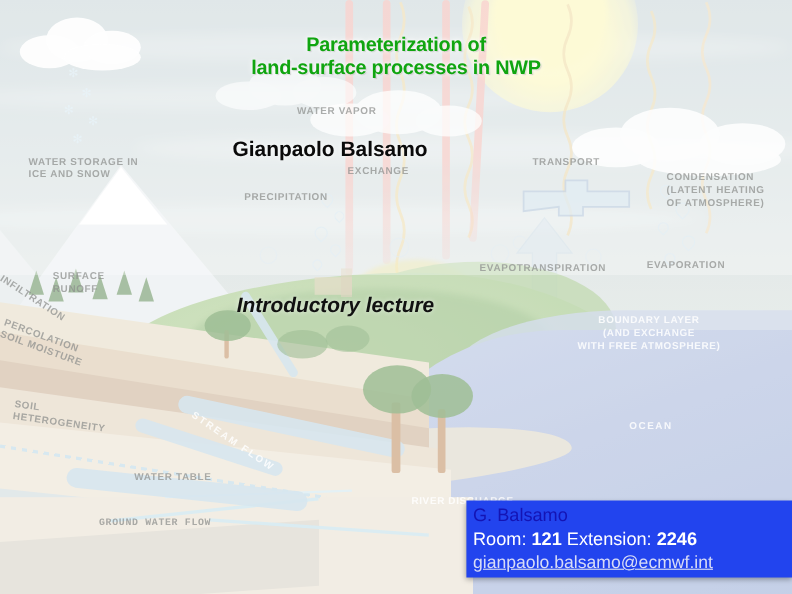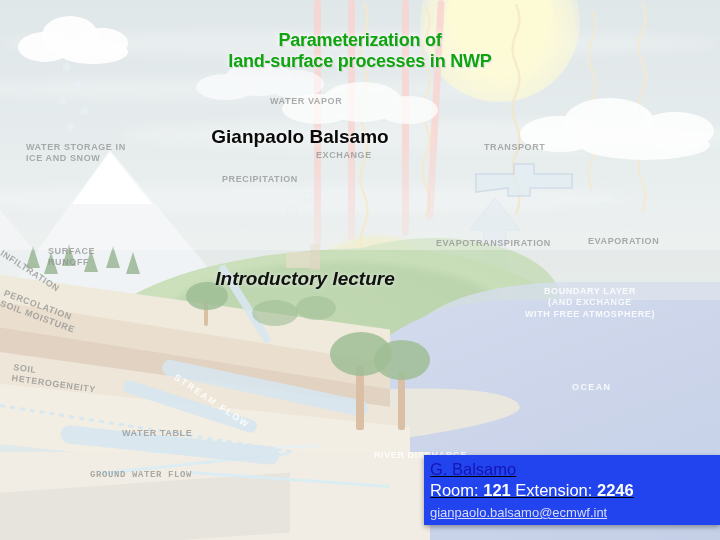--- a/index.html
+++ b/index.html
@@ -318,35 +318,34 @@
 
   
   .contact {
     position: absolute;
     left: 424px; top: 455px;
     width: 296px; height: 70px;
     background: #2244ee;
     box-shadow: 0 2px 5px rgba(0,0,0,.35);
     padding: 4px 0 0 6px;
     box-sizing: border-box;
-    text-decoration: underline;
   }
   .contact-line {
     font-family: "Liberation Sans", sans-serif;
     font-size: 16.5px;
     line-height: 21px;
     white-space: nowrap;
   }
   .c-name  { color: #1414b4; font-weight: normal; }
   .c-white { color: #ffffff; }
   .c-red   { color: #ffffff; font-weight: bold; }
   .c-mail  {
     color: #d8dcf6;
     text-decoration: underline;
-    font-size: 13px;
+    font-size: 16px;
   }
 </style>
 </head>
 <body>
 
 <div id="slide">
 
   <div class="bg-layer">
 
     <div class="sky"></div>
@@ -476,20 +475,23 @@
 
     <div class="wash"></div>
     <div class="wash-top"></div>
 
     <div class="dlabel" style="left:26px;  top:142px;">WATER STORAGE IN
 ICE AND SNOW</div>
     <div class="dlabel" style="left:270px; top:96px;">WATER VAPOR</div>
     <div class="dlabel" style="left:222px; top:174px;">PRECIPITATION</div>
     <div class="dlabel" style="left:316px; top:150px;">EXCHANGE</div>
     <div class="dlabel" style="left:484px; top:142px;">TRANSPORT</div>
+    <div class="dlabel" style="left:606px; top:156px;">CONDENSATION
+(LATENT HEATING
+OF ATMOSPHERE)</div>
     <div class="dlabel" style="left:588px; top:236px;">EVAPORATION</div>
     <div class="dlabel" style="left:436px; top:238px;">EVAPOTRANSPIRATION</div>
     <div class="dlabel white center" style="left:580px; top:286px; width:140px; margin-left:-60px;">BOUNDARY LAYER
 (AND EXCHANGE
 WITH FREE ATMOSPHERE)</div>
     <div class="dlabel" style="left:48px;  top:246px;">SURFACE
 RUNOFF</div>
     <div class="dlabel" style="left:4px;   top:248px; transform:rotate(33deg); transform-origin:left top;">INFILTRATION</div>
     <div class="dlabel" style="left:6px;   top:288px; transform:rotate(20deg); transform-origin:left top;">PERCOLATION
 SOIL MOISTURE</div>

